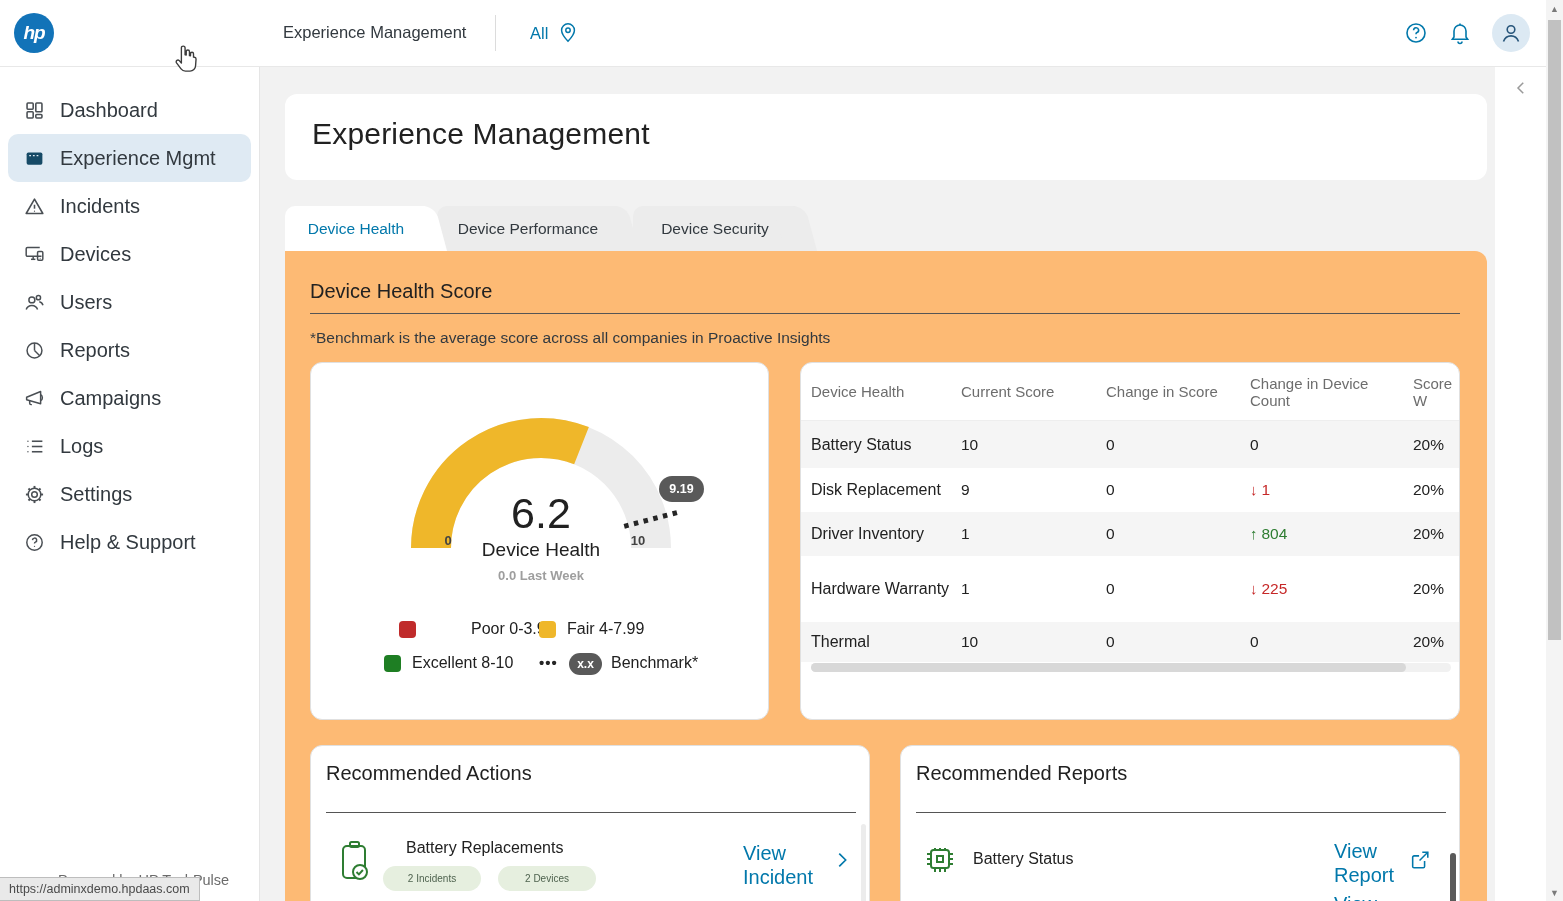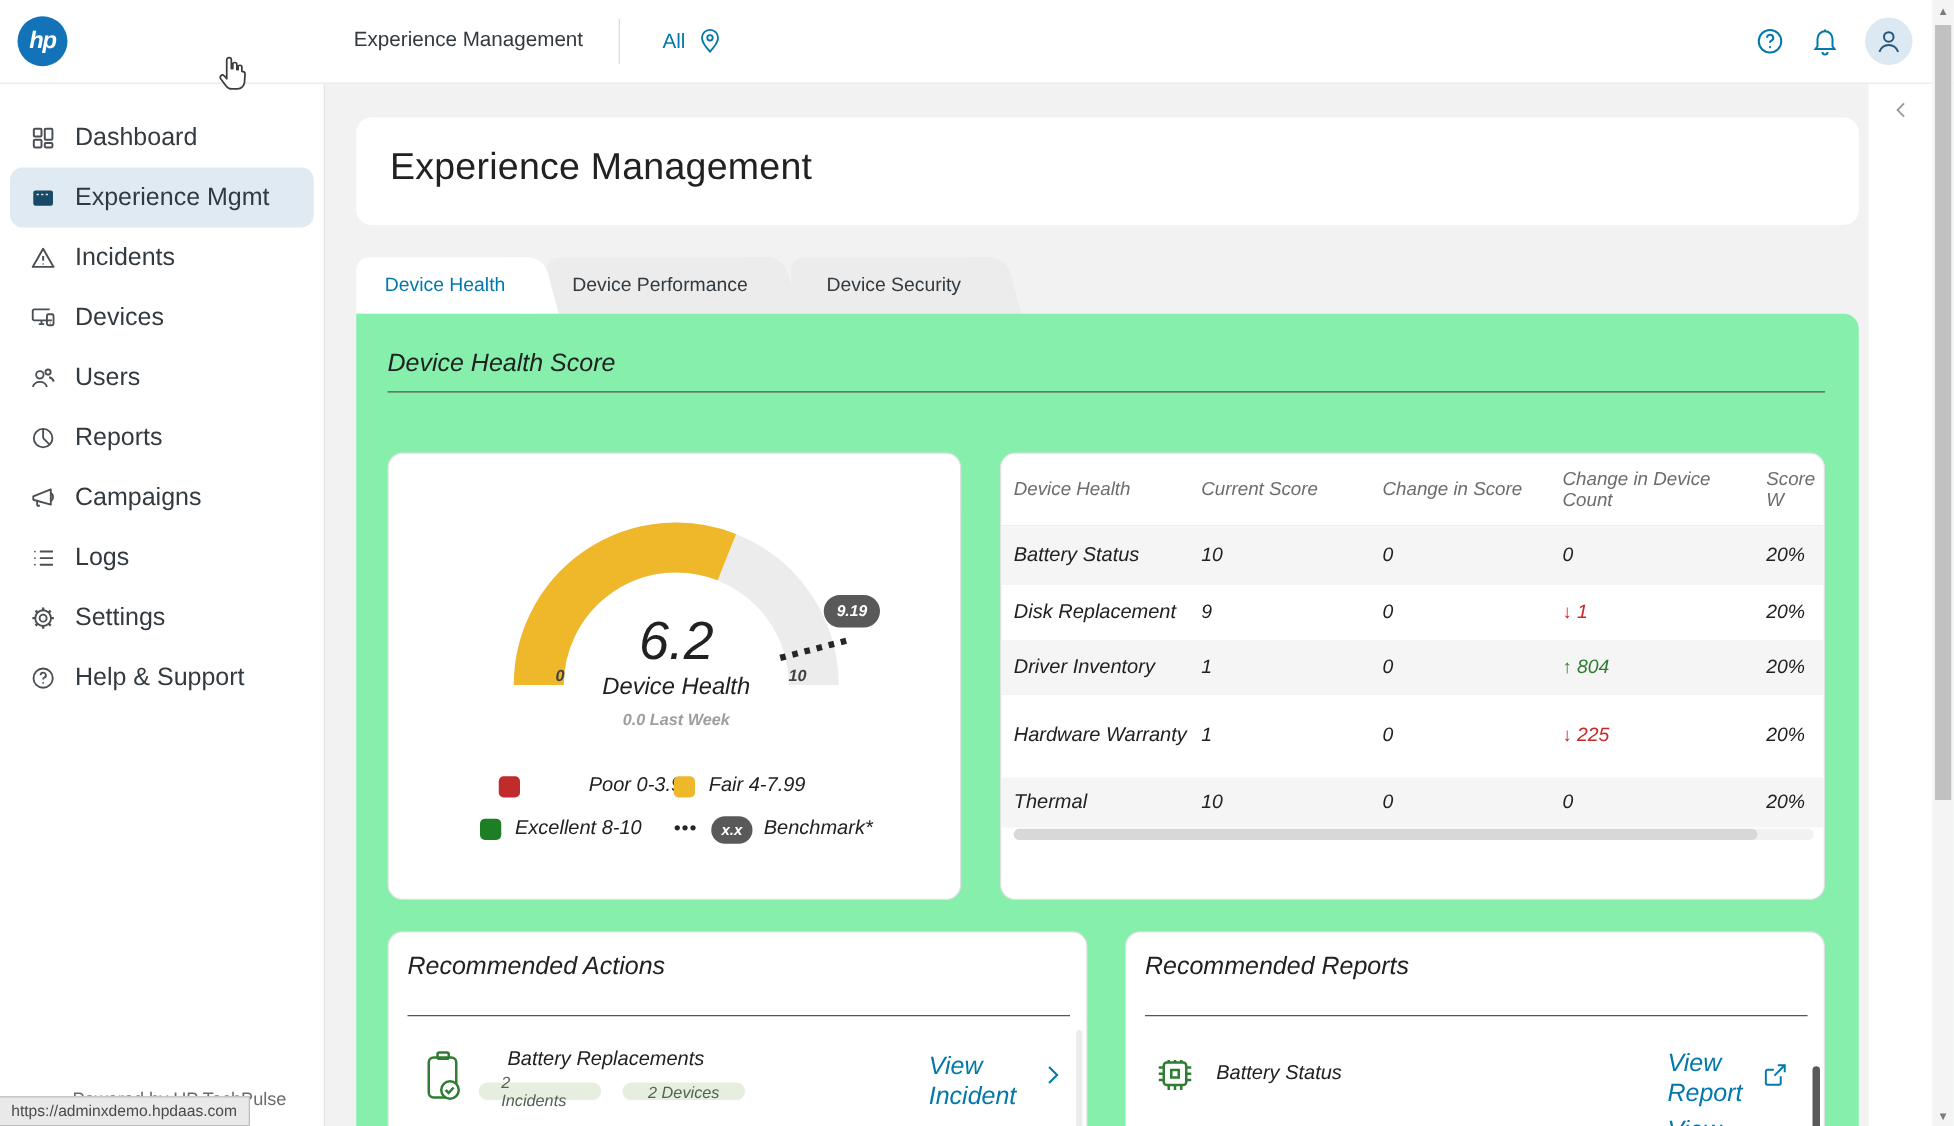--- a/index.html
+++ b/index.html
@@ -51,21 +51,21 @@
   .tab-label { position:relative; z-index:2; display:flex; align-items:center; justify-content:center;
     height:100%; padding:0 14px 0 16px; font-size:15.5px; color:#32393f; }
   .tab.active .tab-bg { background:#fff; }
   .tab.active .tab-label { color:#0278ab; }
   .tab.inactive .tab-bg { background:#ececec; }
   #tab-0 { left:25px;  width:140px; z-index:3; }
   #tab-1 { left:177px; width:180px; z-index:2;text-align:center; }
   #tab-2 { left:373px; width:162px; z-index:1; }
 
   #content-panel { position:absolute; left:25px; top:184px; width:1202px; height:650px;
-    background:#86efac; border-radius:0 12px 0 0; overflow:hidden; z-index:4;font-style:italic; }
+    background:#fdba74; border-radius:0 12px 0 0; overflow:hidden; z-index:4; }
   .section-title { position:absolute; left:25px; top:29px; font-size:20px; color:#212121; }
   .section-hr { position:absolute; left:25px; top:62px; width:1150px; height:1px; background:#555; }
   .bench-note { position:absolute; left:25px; top:78px; font-size:15.5px; color:#32393f; }
 
   .card { position:absolute; background:#fff; border:1px solid #e0e0e0; border-radius:12px; }
   #gauge-card { left:25px; top:111px; width:459px; height:358px; }
   #table-card { left:515px; top:111px; width:660px; height:358px; overflow:hidden; }
   #actions-card { left:25px; top:494px; width:560px; height:360px; }
   #reports-card { left:615px; top:494px; width:560px; height:360px; overflow:hidden; }
 
@@ -103,22 +103,22 @@
   .t-arrow { font-size:15px; margin-right:4px; }
   .tbl-hscroll { position:absolute; left:10px; top:300px; width:640px; height:9px;
     background:#f1f1f1; border-radius:5px; }
   .tbl-hscroll .thumb { position:absolute; left:0; top:0; width:93%; height:9px;
     background:#d8d8d8; border-radius:5px; }
 
   
   .rec-title { position:absolute; left:15px; top:16px; font-size:20px; color:#212121; }
   .rec-hr { position:absolute; left:15px; top:66px; width:530px; height:1px; background:#555; }
   .rec-item-name { position:absolute; font-size:16px; color:#212121; }
-  .pill { position:absolute; height:14px; padding:0 18px; background:#e6efdf; color:#4f634f;
-    font-size:13px; border-radius:13px; display:flex; align-items:center; justify-content:center; }
+  .pill { position:absolute; height:25px; padding:0 18px; background:#e6efdf; color:#4f634f;
+    font-size:10px; border-radius:13px; display:flex; align-items:center; justify-content:center; }
   .rec-link { position:absolute; width:84px; font-size:20px; color:#0278ab; line-height:24px; cursor:pointer; }
   .vscroll-light { position:absolute; right:3px; top:78px; width:5px; height:230px; background:#ececec; border-radius:3px; }
   .vscroll-dark { position:absolute; right:3px; top:107px; width:6px; height:250px; background:#5a5a5a; border-radius:3px; }
 
   
   #right-rail { position:absolute; left:1495px; top:67px; width:51px; height:834px; background:#fff; z-index:15; }
   #rail-collapse { position:absolute; left:17px; top:12px; width:18px; height:18px; color:#9a9a9a; cursor:pointer; }
   #bscroll { position:absolute; left:1546px; top:0; width:17px; height:901px; background:#f4f4f4; z-index:50; }
   #bscroll .arr { position:absolute; left:0; width:17px; height:17px; display:flex; align-items:center;
     justify-content:center; font-size:9px; color:#7a7a7a; }
@@ -319,20 +319,21 @@
       <div class="tab-label">Device Performance</div>
     </div>
     <div class="tab inactive" id="tab-2">
       <div class="tab-bg"></div>
       <div class="tab-label">Device Security</div>
     </div>
 
     <div id="content-panel">
       <div class="section-title">Device Health Score</div>
       <div class="section-hr"></div>
+      <div class="bench-note">*Benchmark is the average score across all companies in Proactive Insights</div>
 
       <div class="card" id="gauge-card">
         <svg id="gauge-svg" class="ic" width="460" height="240" viewBox="0 0 460 240">
           <path d="M 120 185 A 110 110 0 0 1 340 185" fill="none" stroke="#ececec" stroke-width="40"></path>
           <path d="M 120 185 A 110 110 0 0 1 270.5 82.7" fill="none" stroke="#efb72a" stroke-width="40"></path>
           <line x1="313.2" y1="163.3" x2="369.4" y2="148.7" stroke="#262626" stroke-width="5" stroke-dasharray="4.5 5.5"></line>
         </svg>
         <div class="bench-badge">9.19</div>
         <div class="gauge-value">6.2</div>
         <div class="gauge-label">Device Health</div>

